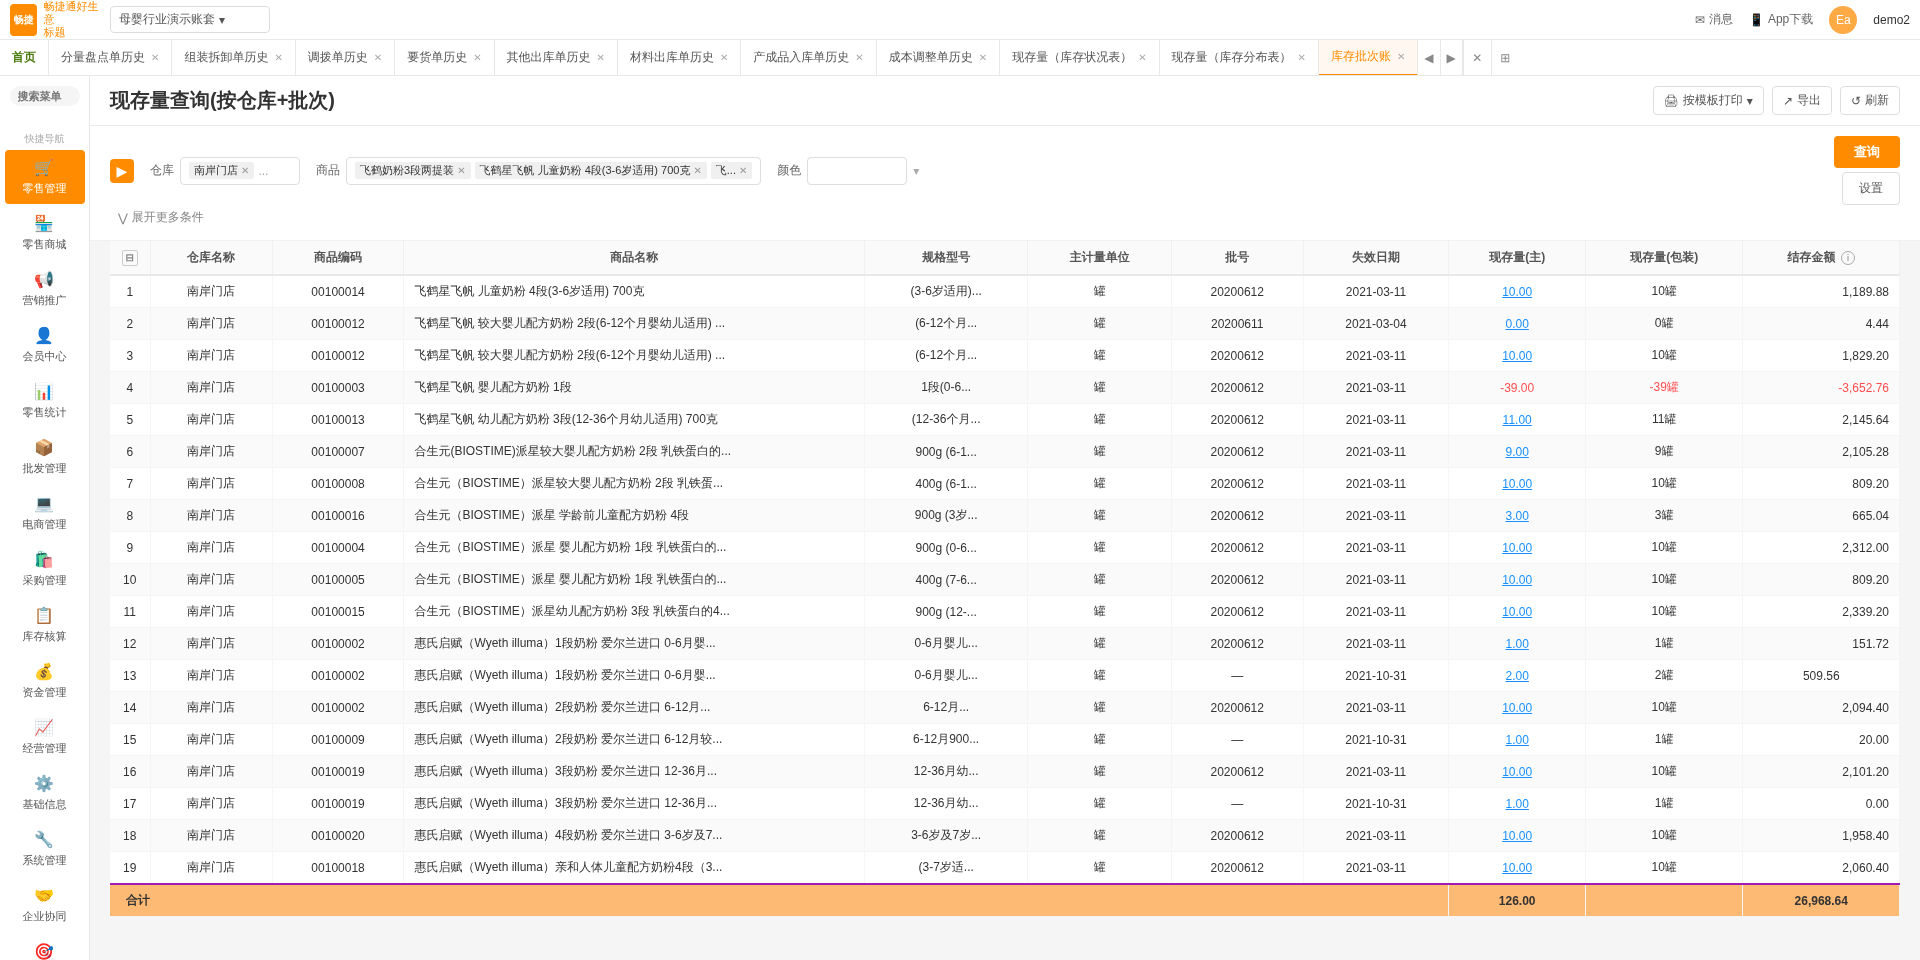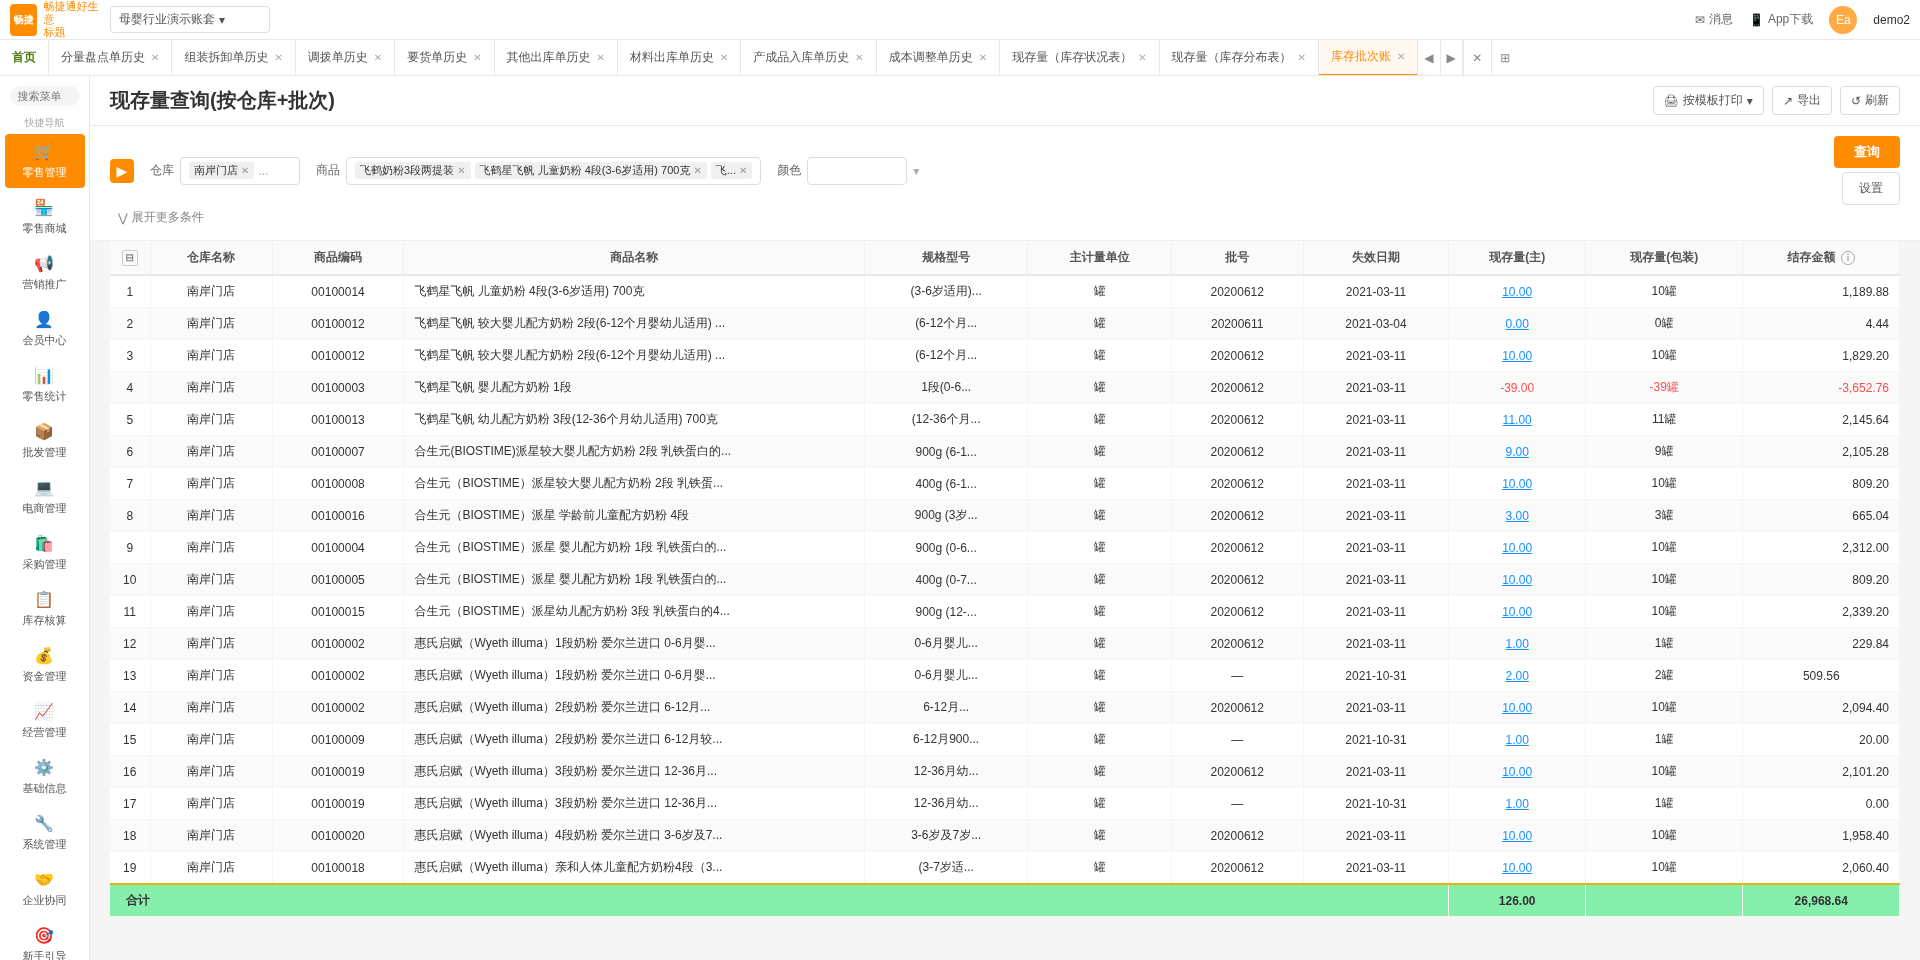--- a/index.html
+++ b/index.html
@@ -27,21 +27,21 @@
 
     
     .main-layout { display: flex; height: calc(100vh - 76px); }
 
     
     .sidebar { width: 90px; background: #fff; border-right: 1px solid #e8e8e8; display: flex; flex-direction: column; align-items: center; padding-top: 10px; gap: 2px; overflow-y: auto; flex-shrink: 0; }
     .sidebar-item { display: flex; flex-direction: column; align-items: center; justify-content: center; width: 80px; padding: 8px 4px; cursor: pointer; border-radius: 4px; color: #555; font-size: 11px; gap: 4px; }
     .sidebar-item.active { background: #ff8c00; color: white; }
     .sidebar-item.active .sidebar-icon { color: white; }
     .sidebar-icon { font-size: 16px; }
-    .sidebar-search { background: #f5f5f5; border: none; width: 70px; border-radius: 12px; padding: 4px 8px; font-size: 11px; margin-bottom: 4px; }
+    .sidebar-search { background: #f5f5f5; border: none; width: 70px; border-radius: 12px; padding: 4px 8px; font-size: 11px; margin-bottom: 20px; font-weight: bold; }
     .sidebar-nav-label { font-size: 10px; color: #aaa; padding: 4px 0 2px; }
 
     
     .content { flex: 1; overflow: auto; display: flex; flex-direction: column; }
 
     
     .page-header { background: #fff; padding: 10px 20px; border-bottom: 1px solid #e8e8e8; display: flex; align-items: center; justify-content: space-between; }
     .page-title { font-size: 20px; font-weight: bold; color: #333; }
     .header-actions { display: flex; align-items: center; gap: 8px; }
     .btn-print { display: flex; align-items: center; gap: 4px; border: 1px solid #ddd; border-radius: 4px; padding: 5px 10px; cursor: pointer; font-size: 12px; color: #555; background: #fff; }
@@ -52,21 +52,21 @@
     .orange-arrow-btn { background: #ff8c00; color: white; border: none; border-radius: 4px; width: 24px; height: 24px; cursor: pointer; display: flex; align-items: center; justify-content: center; font-size: 14px; }
     table { width: 100%; border-collapse: collapse; background: #fff; margin-top: 0; font-size: 12px; }
     thead tr { background: #fafafa; border-bottom: 2px solid #e8e8e8; }
     th { padding: 8px 10px; text-align: center; color: #555; font-weight: 600; border-right: 1px solid #f0f0f0; white-space: nowrap; font-size: 12px; }
     th:first-child { width: 40px; }
     td { padding: 7px 10px; text-align: center; border-bottom: 1px solid #f5f5f5; border-right: 1px solid #f5f5f5; color: #333; white-space: nowrap; }
     .qty-link { color: #1890ff; text-decoration: underline; cursor: pointer; }
     .qty-negative { color: #ff4d4f; }
     .amount-negative { color: #ff4d4f; }
     .settings-icon { width: 16px; height: 16px; border: 1px solid #ccc; border-radius: 2px; display: inline-flex; align-items: center; justify-content: center; color: #888; cursor: pointer; font-size: 10px; }
-    .footer-row td { background: #86efac; font-weight: bold; border-top: 2px solid #eab308; }
+    .footer-row td { background: #fdba74; font-weight: bold; border-top: 2px solid #a21caf; }
 
     
     .btn-query { background: #ff8c00; color: white; border: none; border-radius: 4px; padding: 7px 20px; cursor: pointer; font-size: 13px; font-weight: bold; }
     .btn-settings { background: #fff; color: #555; border: 1px solid #ddd; border-radius: 4px; padding: 7px 16px; cursor: pointer; font-size: 12px; }
 
     .filter-section { background: #fff; padding: 10px 20px; border-bottom: 1px solid #f0f0f0; }
     .filter-main-row { display: flex; align-items: center; gap: 16px; }
     .filter-item { display: flex; align-items: center; gap: 6px; }
     .filter-input-tags { display: flex; align-items: center; gap: 4px; border: 1px solid #ddd; border-radius: 4px; padding: 3px 8px; min-width: 120px; flex-wrap: wrap; min-height: 28px; cursor: pointer; background: white; }
     .tag { background: #f0f0f0; border-radius: 2px; padding: 1px 5px; font-size: 11px; display: flex; align-items: center; gap: 3px; }
@@ -441,21 +441,21 @@
     <td>2021-03-11</td>
     <td><span class="qty-link">10.00</span></td>
     <td class="">10罐</td>
     <td class="" style="text-align:right;">2,312.00</td>
   </tr>
             <tr style="background: rgb(250, 250, 250);">
     <td>10</td>
     <td>南岸门店</td>
     <td>00100005</td>
     <td style="text-align:left; max-width:260px; overflow:hidden; text-overflow:ellipsis; white-space:nowrap;">合生元（BIOSTIME）派星 婴儿配方奶粉 1段 乳铁蛋白的...</td>
-    <td>400g (0-7...</td>
+    <td>400g (7-6...</td>
     <td>罐</td>
     <td>20200612</td>
     <td>2021-03-11</td>
     <td><span class="qty-link">10.00</span></td>
     <td class="">10罐</td>
     <td class="" style="text-align:right;">809.20</td>
   </tr>
             <tr style="background: rgb(255, 255, 255);">
     <td>11</td>
     <td>南岸门店</td>
@@ -473,21 +473,21 @@
     <td>12</td>
     <td>南岸门店</td>
     <td>00100002</td>
     <td style="text-align:left; max-width:260px; overflow:hidden; text-overflow:ellipsis; white-space:nowrap;">惠氏启赋（Wyeth illuma）1段奶粉 爱尔兰进口 0-6月婴...</td>
     <td>0-6月婴儿...</td>
     <td>罐</td>
     <td>20200612</td>
     <td>2021-03-11</td>
     <td><span class="qty-link">1.00</span></td>
     <td class="">1罐</td>
-    <td class="" style="text-align:right;">229.84</td>
+    <td class="" style="text-align:right;">151.72</td>
   </tr>
             <tr style="background: rgb(255, 255, 255);">
     <td>13</td>
     <td>南岸门店</td>
     <td>00100002</td>
     <td style="text-align:left; max-width:260px; overflow:hidden; text-overflow:ellipsis; white-space:nowrap;">惠氏启赋（Wyeth illuma）1段奶粉 爱尔兰进口 0-6月婴...</td>
     <td>0-6月婴儿...</td>
     <td>罐</td>
     <td>—</td>
     <td>2021-10-31</td>

